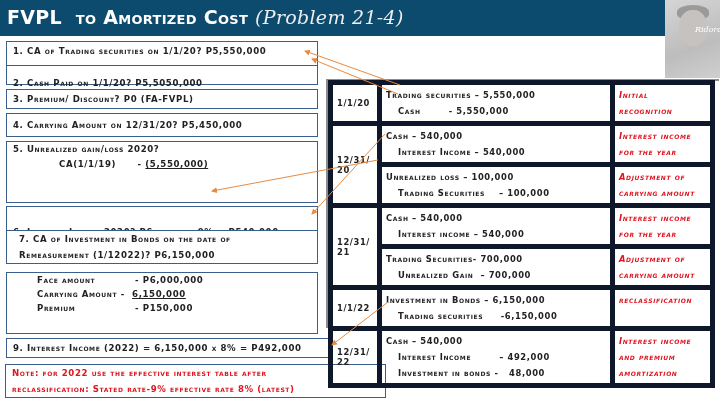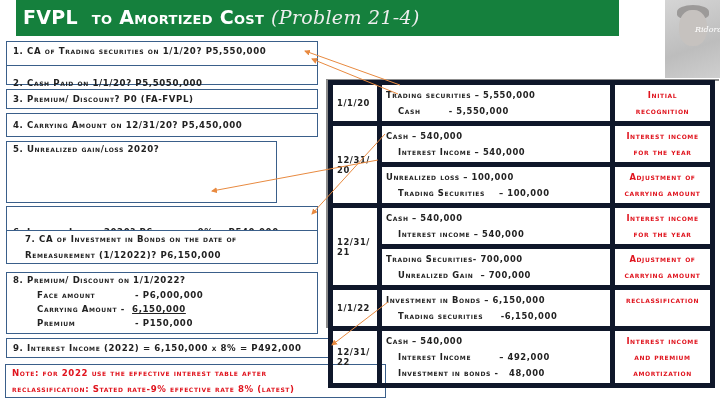--- a/index.html
+++ b/index.html
@@ -1,18 +1,18 @@
 <!DOCTYPE html>
 <html><head>
 <meta charset="utf-8">
 <style>
   html, body { margin:0; padding:0; }
   body { width:720px; height:405px; position:relative; background:#ffffff; overflow:hidden;
          font-family:"DejaVu Sans", sans-serif; }
-  .titlebar { position:absolute; left:16px; top:0; width:603px; height:36px; background:#15803d; }
+  .titlebar { position:absolute; left:0; top:0; width:665px; height:36px; background:#0c4a6e; }
   .title { position:absolute; left:7px; top:6px; color:#fff; font-weight:bold; font-size:19px;
            font-family:"DejaVu Sans", sans-serif; letter-spacing:0.3px; white-space:nowrap; }
   .title .sc { font-variant:small-caps; }
   .title .script { font-family:"DejaVu Serif", serif; font-style:italic; font-weight:normal; font-size:19px; color:#eee; }
   .webcam { position:absolute; left:665px; top:0; width:55px; height:78px; background:linear-gradient(160deg,#d5d5d5,#bdbdbd 60%,#cfcfcf); }
   .webcam .face { position:absolute; left:14px; top:10px; width:28px; height:36px; border-radius:45%; background:#c6c2bf; }
   .webcam .hair { position:absolute; left:12px; top:5px; width:32px; height:14px; border-radius:50% 50% 30% 30%; background:#9c9a99; }
   .webcam .sig { position:absolute; left:30px; top:25px; font-size:8px; font-style:italic; color:#fff; font-family:"DejaVu Serif", serif; }
 
   .q { position:absolute; border:1.3px solid #3a5f8a; background:#fff; color:#222;
@@ -22,21 +22,21 @@
   .q .ind1 { padding-left:40px; }
   .q .ind2 { padding-left:24px; }
   .u { text-decoration:underline; }
   .note { color:#e0141e; }
 
   table.je { position:absolute; left:328px; top:80px; width:387px; border-collapse:collapse;
              font-size:8.4px; font-variant:small-caps; font-weight:bold; letter-spacing:0.6px; color:#222; }
   table.je td { border:5px solid #0f172a; padding:2px 4px; vertical-align:middle; }
   table.je td.date { width:36px; }
   table.je td.entry { width:220px; line-height:16px; }
-  table.je td.desc { color:#e0141e; text-align:center; line-height:16px; }
+  table.je td.desc { color:#e0141e; text-align:left; line-height:16px;font-style:italic; }
   table.je .cr { padding-left:12px; }
   .outer { position:absolute; left:326px; top:79px; width:390px; height:247px; border-left:3px solid #8c8c8c; border-top:2px solid #8c8c8c; pointer-events:none; }
 
   svg.arrows { position:absolute; left:0; top:0; width:720px; height:405px; pointer-events:none; }
 </style>
 </head>
 <body>
 
 <div class="titlebar">
   <div class="title">
@@ -60,35 +60,35 @@
 </div>
 
 <div class="q" style="left:6px;top:89px;width:312px;height:20px;padding:0 6px;">
   <div class="line"><span>3. Premium/ Discount?</span> <b>P0 (FA-FVPL)</b></div>
 </div>
 
 <div class="q" style="left:6px;top:113px;width:312px;height:24px;padding:2px 6px;">
   <div class="line"><span>4. Carrying Amount on 12/31/20?</span> <b>P5,450,000</b></div>
 </div>
 
-<div class="q" style="left:6px;top:141px;width:271px;height:62px;padding:0 6px;">
+<div class="q" style="left:6px;top:141px;width:312px;height:62px;padding:0 6px;">
   <div class="line" style="line-height:15px;">5. Unrealized gain/loss 2020?</div>
+  <div class="line ind1" style="line-height:14px;padding-left:46px;"><span>CA(1/1/19)</span>&nbsp;&nbsp;&nbsp;&nbsp;&nbsp;&nbsp;<span>- </span><span class="u">(5,550,000)</span></div>
 </div>
 
 <div class="q" style="left:6px;top:206px;width:312px;height:20px;padding:16px 6px;">
   <div class="line"><span>6. Interest Income 2020? P6million x 9% =</span> <b>P540,000</b></div>
 </div>
 
-<div class="q" style="left:6px;top:230px;width:312px;height:34px;padding:0 18px;">
+<div class="q" style="left:6px;top:230px;width:312px;height:34px;padding:0 12px;">
   <div class="line" style="line-height:16px;">7. CA of Investment in Bonds on the date of</div>
   <div class="line" style="line-height:16px;"><span>Remeasurement (1/12022)?</span> <b>P6,150,000</b></div>
 </div>
 
 <div class="q" style="left:6px;top:272px;width:312px;height:62px;padding:0 6px;">
-  <div class="line" style="line-height:15px;">8. Premium/ Discount on 1/1/2022?</div>
   <div class="line ind2" style="line-height:14px;"><b style="display:inline-block;width:98px;">Face amount</b><span>- P6,000,000</span></div>
   <div class="line ind2" style="line-height:14px;"><span>Carrying Amount -</span>&nbsp;&nbsp;<span class="u">6,150,000</span></div>
   <div class="line ind2" style="line-height:15px;"><b style="display:inline-block;width:98px;">Premium</b><b>- P150,000</b></div>
 </div>
 
 <div class="q" style="left:6px;top:338px;width:326px;height:20px;padding:0 6px;">
   <div class="line"><span>9. Interest Income (2022) = 6,150,000 x 8% =</span> <b>P492,000</b></div>
 </div>
 
 <div class="q note" style="left:5px;top:364px;width:381px;height:34px;padding:0 6px;">

